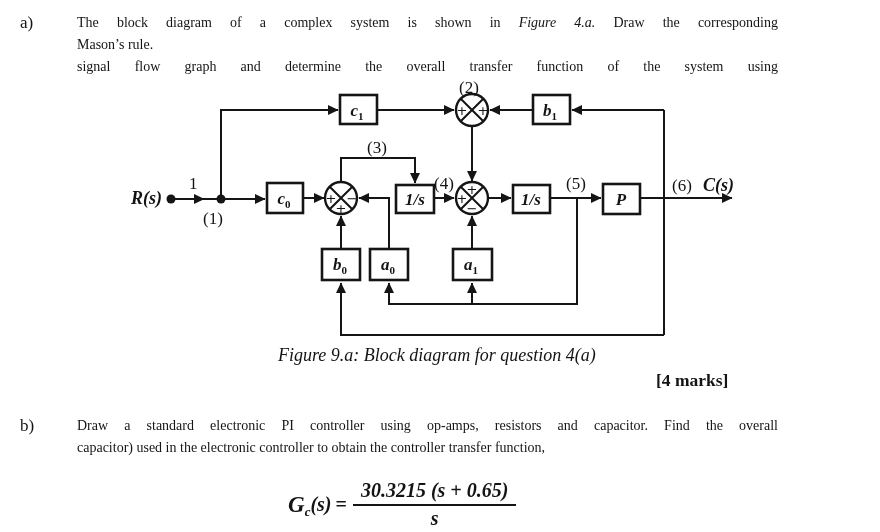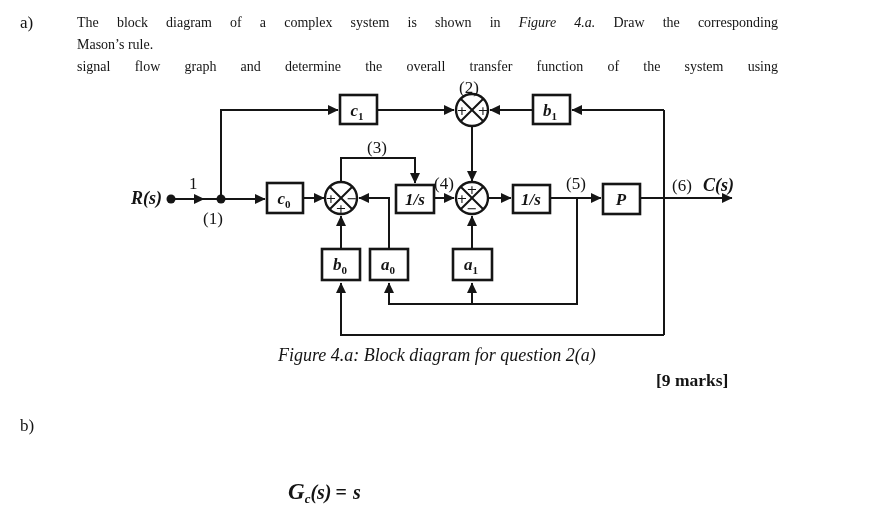--- a/index.html
+++ b/index.html
@@ -139,30 +139,33 @@
     <text class="dlbl" x="189" y="189">1</text>
     <text class="dlbl" x="203" y="224">(1)</text>
     <text class="dlbl" x="459" y="93">(2)</text>
     <text class="dlbl" x="367" y="153">(3)</text>
     <text class="dlbl" x="434" y="189">(4)</text>
     <text class="dlbl" x="566" y="189">(5)</text>
     <text class="dlbl" x="672" y="191">(6)</text>
     <text class="dit" x="703" y="191">C(s)</text>
   </svg>
 
-  <div class="caption">Figure 4.a: Block diagram for question 2(a)</div>
-  <div class="marks">[9 marks]</div>
+  <div class="caption">Figure 9.a: Block diagram for question 4(a)</div>
+  <div class="marks">[4 marks]</div>
 
   <div class="qlabel" style="top:415px">b)</div>
   <div class="para" style="top:415px">
+    <div class="pline jl">Draw a standard electronic PI controller using op-amps, resistors and capacitor. Find the overall</div>
+    <div class="pline">capacitor) used in the electronic controller to obtain the controller transfer function,</div>
   </div>
 
   <div class="formula">
     <span class="g">G</span>
       <span class="fsub">c</span>
       <span>(s)</span>
     <span class="eq">=</span>
     <span class="frac">
+      <span class="num">30.3215 (s + 0.65)</span>
       <span class="den">s</span>
     </span>
   </div>
 
 </div>
 
 </body></html>

